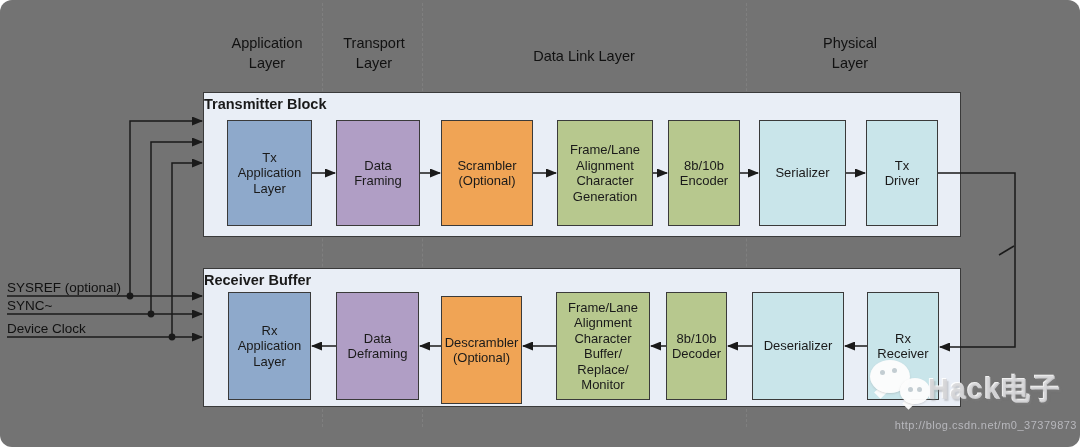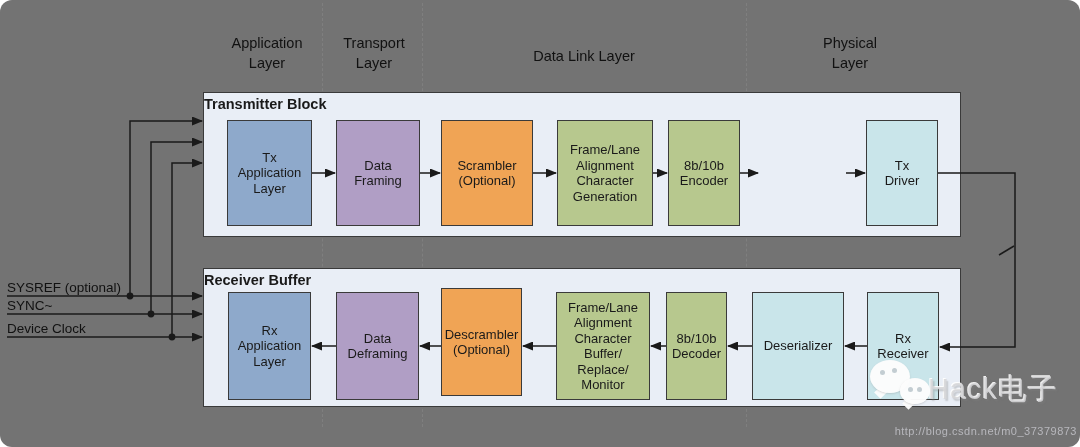--- a/index.html
+++ b/index.html
@@ -31,27 +31,27 @@
   .signal-label{
     position:absolute;left:7px;font-size:13.5px;line-height:14px;color:#111;white-space:nowrap;
   }
   .serial-label{
     position:absolute;left:1016px;width:64px;top:208px;text-align:center;
     font-size:14.5px;line-height:19px;
   }
   svg.overlay{position:absolute;left:0;top:0;width:1080px;height:447px;pointer-events:none;}
   
   .wm-brand{
-    position:absolute;left:928px;top:370px;font-size:29px;font-weight:normal;letter-spacing:1px;
+    position:absolute;left:928px;top:370px;font-size:29px;font-weight:bold;letter-spacing:1px;
     color:rgba(213,213,215,0.85);
     text-shadow:1.5px 1.5px 1.5px rgba(130,130,130,0.35), -1px -1px 0 rgba(255,255,255,0.9);
     white-space:nowrap;
   }
   .wm-url{
-    position:absolute;right:3px;bottom:10px;font-size:11px;
+    position:absolute;right:3px;bottom:16px;font-size:11px;
     color:rgba(205,206,212,0.75);letter-spacing:0.5px;white-space:nowrap;margin-left:29px;
   }
   .wm-icon{position:absolute;left:868px;top:356px;width:66px;height:58px;}
   .bubble{position:absolute;background:rgba(252,252,252,0.97);border-radius:50%;
           box-shadow:0 1px 2px rgba(150,150,150,0.35);}
   .bubble.big{left:2px;top:4px;width:40px;height:33px;}
   .bubble.small{left:32px;top:22px;width:30px;height:26px;}
   .bubble .eye{position:absolute;width:5px;height:5px;border-radius:50%;background:#c3cdd2;}
   .bubble.big .eye.l{left:10px;top:10px;} .bubble.big .eye.r{left:22px;top:8px;}
   .bubble.small .eye.l{left:8px;top:9px;} .bubble.small .eye.r{left:17px;top:9px;}
@@ -86,33 +86,34 @@
   <div class="block pre" style="left: 336px; top: 120px; width: 84px; height: 106px; background-color: rgb(176, 158, 197);">Data
 Framing</div>
   <div class="block pre" style="left: 441px; top: 120px; width: 92px; height: 106px; background-color: rgb(240, 164, 85);">Scrambler
 (Optional)</div>
   <div class="block pre" style="left: 557px; top: 120px; width: 96px; height: 106px; background-color: rgb(183, 200, 142);">Frame/Lane
 Alignment
 Character
 Generation</div>
   <div class="block pre" style="left: 668px; top: 120px; width: 72px; height: 106px; background-color: rgb(183, 200, 142);">8b/10b
 Encoder</div>
+  <div class="block pre" style="left: 759px; top: 120px; width: 87px; height: 106px; background-color: rgb(201, 229, 234);">Serializer</div>
   <div class="block pre" style="left: 866px; top: 120px; width: 72px; height: 106px; background-color: rgb(201, 229, 234);">Tx
 Driver</div>
 
   <div class="container-box" style="top: 268px; height: 139px; background-color: rgb(233, 238, 246);">
     <div class="container-title">Receiver Buffer</div>
   </div>
 
   <div class="block pre" style="left: 228px; top: 292px; width: 83px; height: 108px; background-color: rgb(142, 169, 203);">Rx
 Application
 Layer</div>
   <div class="block pre" style="left: 336px; top: 292px; width: 83px; height: 108px; background-color: rgb(176, 158, 197);">Data
 Deframing</div>
-  <div class="block pre" style="left: 441px; top: 288px; width: 81px; height: 108px; background-color: rgb(240, 164, 85);">Descrambler
+  <div class="block pre" style="left: 441px; top: 296px; width: 81px; height: 108px; background-color: rgb(240, 164, 85);">Descrambler
 (Optional)</div>
   <div class="block pre" style="left: 556px; top: 292px; width: 94px; height: 108px; background-color: rgb(183, 200, 142);">Frame/Lane
 Alignment
 Character
 Buffer/
 Replace/
 Monitor</div>
   <div class="block pre" style="left: 666px; top: 292px; width: 61px; height: 108px; background-color: rgb(183, 200, 142);">8b/10b
 Decoder</div>
   <div class="block pre" style="left: 752px; top: 292px; width: 92px; height: 108px; background-color: rgb(201, 229, 234); text-align: center;">Deserializer</div>

